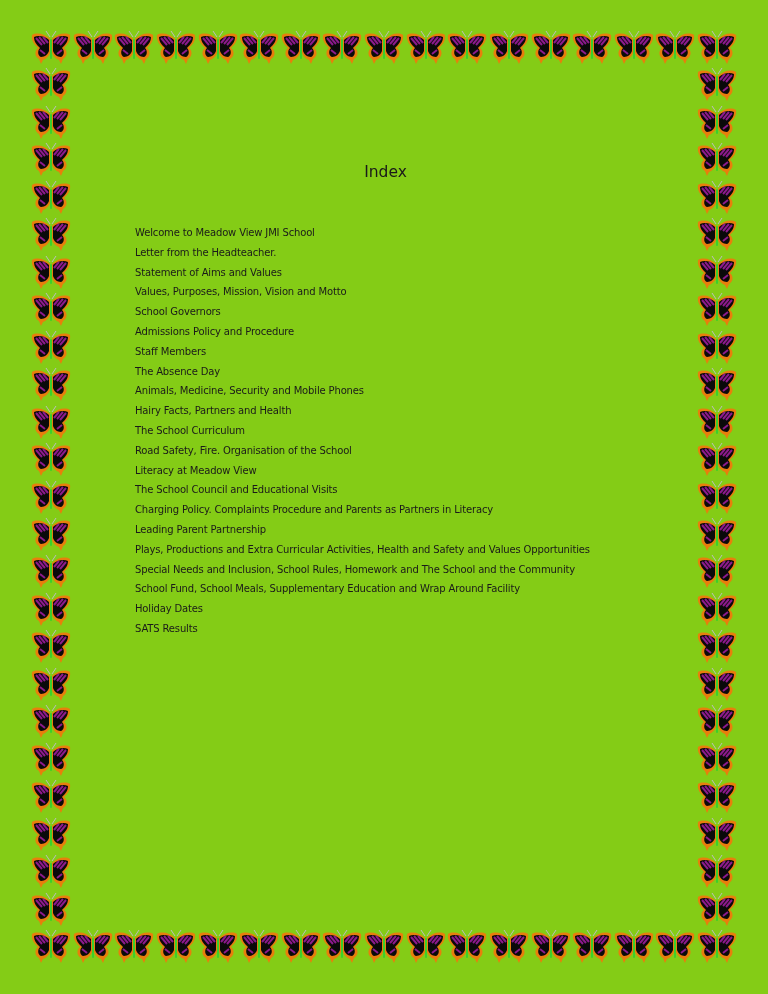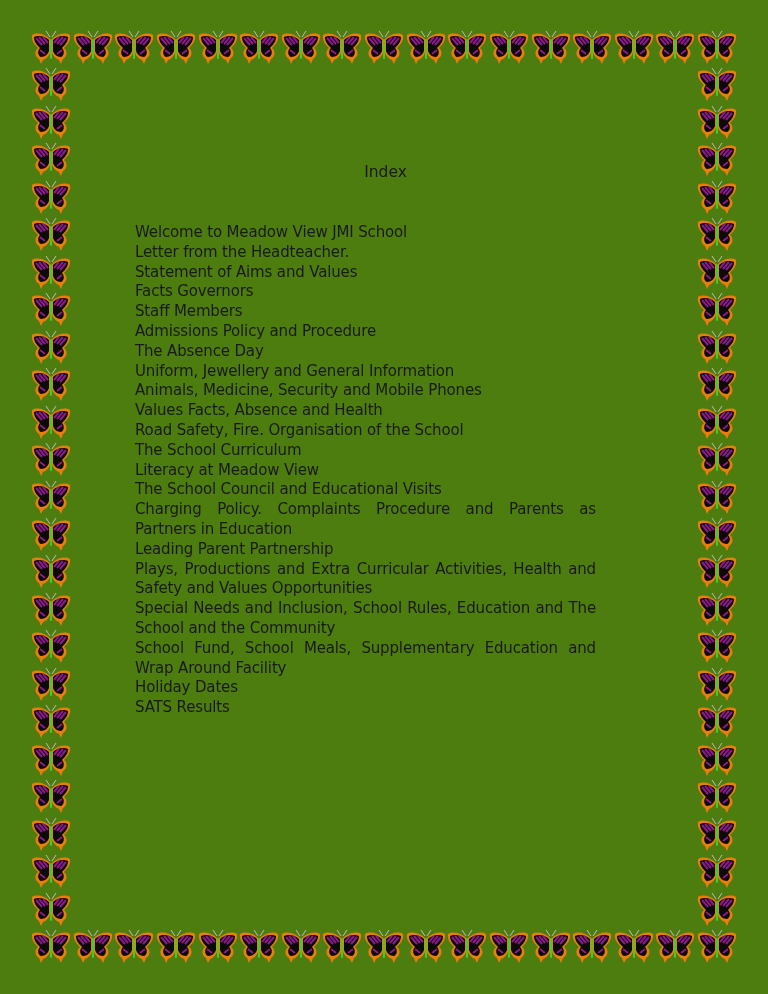--- a/index.html
+++ b/index.html
@@ -1,24 +1,24 @@
 <!DOCTYPE html>
 <html><head>
   <meta charset="utf-8">
   <style>
     html, body { margin: 0; padding: 0; background: #ffffff; }
     body { width: 768px; height: 994px; position: relative; overflow: hidden; }
-    .page { position: absolute; left: 0; top: 0; width: 768px; height: 994px; background: #4d7c0f; }
+    .page { position: absolute; left: 0; top: 0; width: 768px; height: 994px; background: #84cc16; }
     .border { position: absolute; left: 0; top: 0; width: 768px; height: 994px; }
     .bf { position: absolute; width: 40px; height: 34px; }
     .content { position: absolute; left: 135px; top: 160px; width: 461px;
       font-family: "DejaVu Sans", sans-serif; color: #1a1a1a; }
     .title { text-align: center; font-size: 15.5px; margin: 0 0 39px 0; height: 24px; line-height: 24px; padding-left: 40px; }
     .toc { list-style: none; margin: 0; padding: 0; }
-    .toc li { font-size: 15px; line-height: 19.8px; text-align: justify; letter-spacing: -0.15px; }
+    .toc li { font-size: 10px; line-height: 19.8px; text-align: justify; letter-spacing: -0.15px; }
   </style>
 </head>
 <body>
 
 <div class="page">
   <div class="border" id="border">
       <span class="bf" style="left: 31px; top: 31px;"><svg viewBox="0 0 40 34" width="40" height="34" xmlns="http://www.w3.org/2000/svg">
   <path d="M19 6 L15 0 M21 6 L25 0" stroke="#bdbdbd" stroke-width="1" fill="none"></path>
   <path d="M19 8 C14 3 6 1 1 4 C0 10 4 14 7 17 C3 20 4 26 8 28 L10 33 L12 29 C15 28 18 25 19 22 Z" fill="#e87e0c"></path>
   <path d="M21 8 C26 3 34 1 39 4 C40 10 36 14 33 17 C37 20 36 26 32 28 L30 33 L28 29 C25 28 22 25 21 22 Z" fill="#e87e0c"></path>
@@ -819,33 +819,33 @@
   <rect x="19" y="8" width="2" height="20" rx="1" fill="#3ccf2a"></rect>
 </svg></span>
     </div>
 
   <div class="content">
     <div class="title">Index</div>
     <ul class="toc" id="toc">
         <li>Welcome to Meadow View JMI School</li>
         <li>Letter from the Headteacher.</li>
         <li>Statement of Aims and Values</li>
-        <li>Facts Governors</li>
+        <li>Values, Purposes, Mission, Vision and Motto</li>
+        <li>School Governors</li>
+        <li>Admissions Policy and Procedure</li>
         <li>Staff Members</li>
-        <li>Admissions Policy and Procedure</li>
         <li>The Absence Day</li>
-        <li>Uniform, Jewellery and General Information</li>
         <li>Animals, Medicine, Security and Mobile Phones</li>
-        <li>Values Facts, Absence and Health</li>
+        <li>Hairy Facts, Partners and Health</li>
+        <li>The School Curriculum</li>
         <li>Road Safety, Fire. Organisation of the School</li>
-        <li>The School Curriculum</li>
         <li>Literacy at Meadow View</li>
         <li>The School Council and Educational Visits</li>
-        <li>Charging Policy. Complaints Procedure and Parents as Partners in Education</li>
+        <li>Charging Policy. Complaints Procedure and Parents as Partners in Literacy</li>
         <li>Leading Parent Partnership</li>
         <li>Plays, Productions and Extra Curricular Activities, Health and Safety and Values Opportunities</li>
-        <li>Special Needs and Inclusion, School Rules, Education and The School and the Community</li>
+        <li>Special Needs and Inclusion, School Rules, Homework and The School and the Community</li>
         <li>School Fund, School Meals, Supplementary Education and Wrap Around Facility</li>
         <li>Holiday Dates</li>
         <li>SATS Results</li>
       </ul>
   </div>
 </div>
 
 </body></html>

